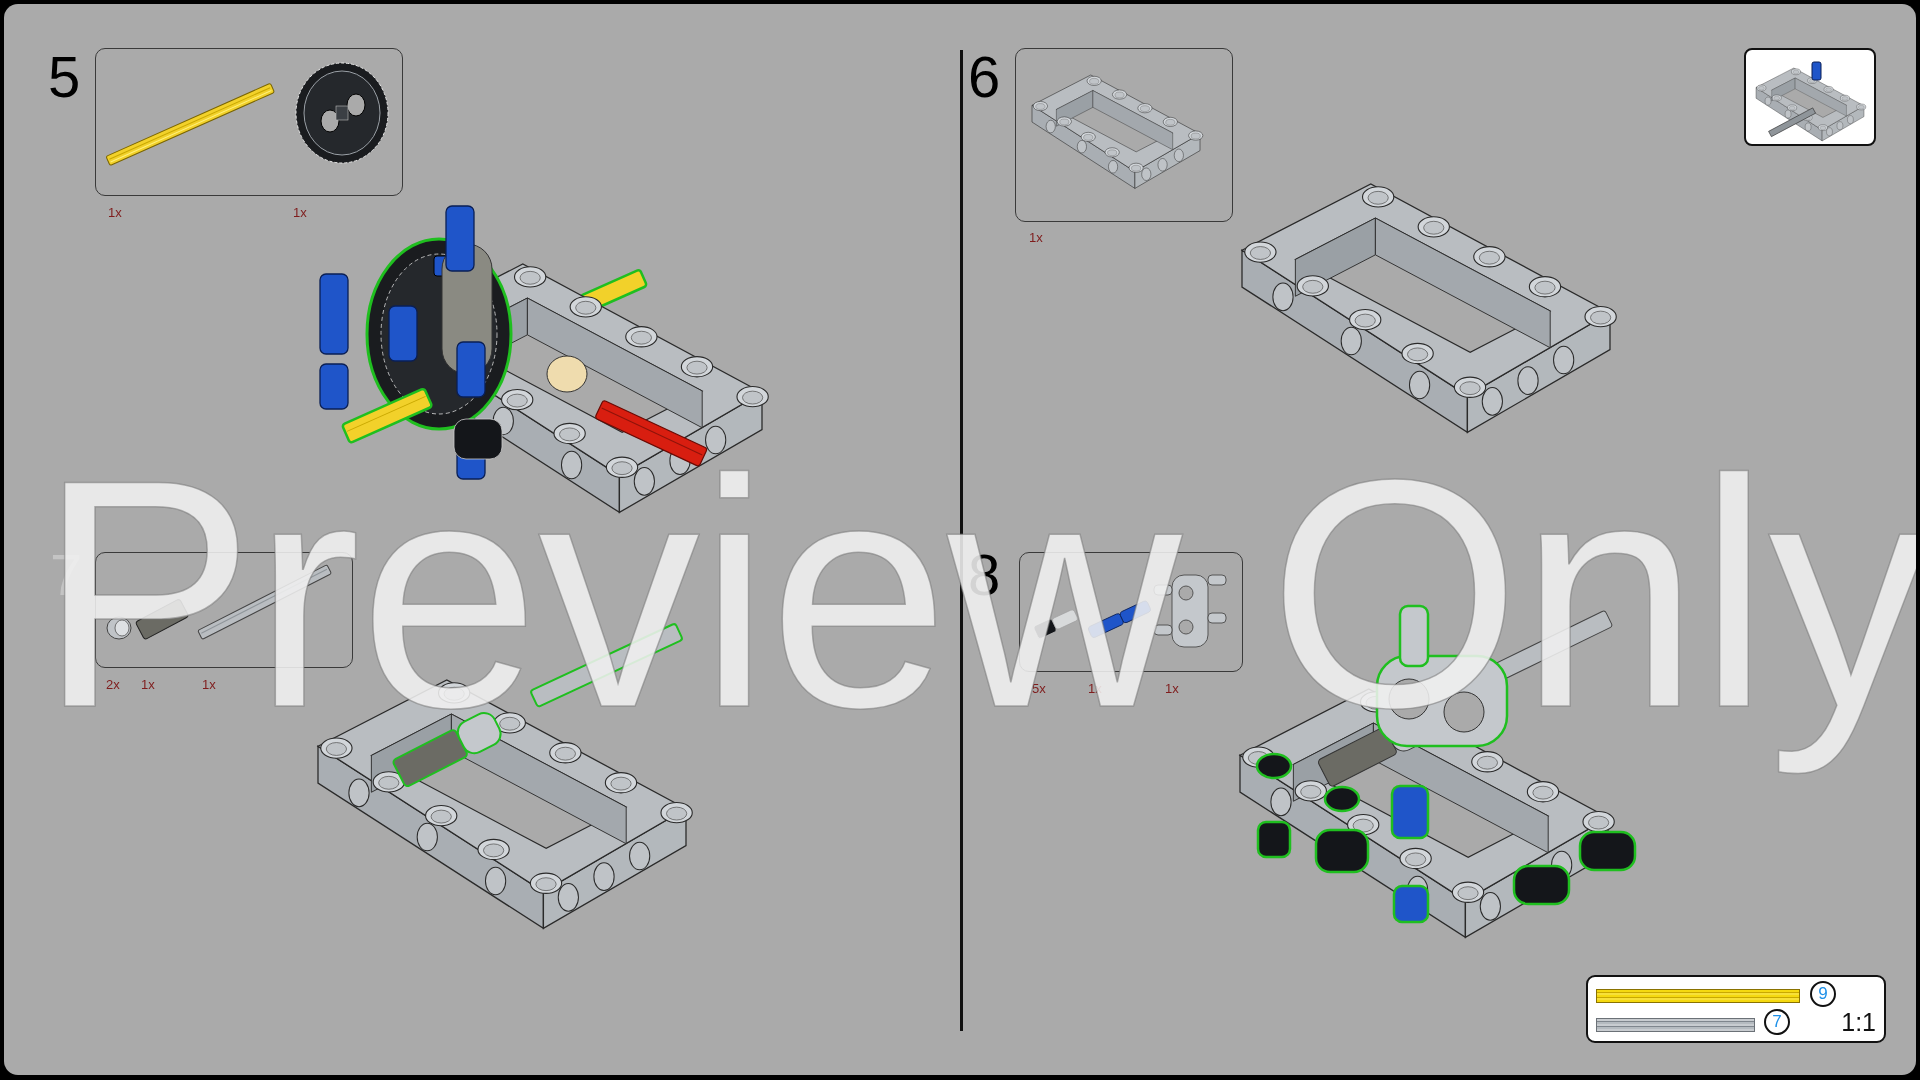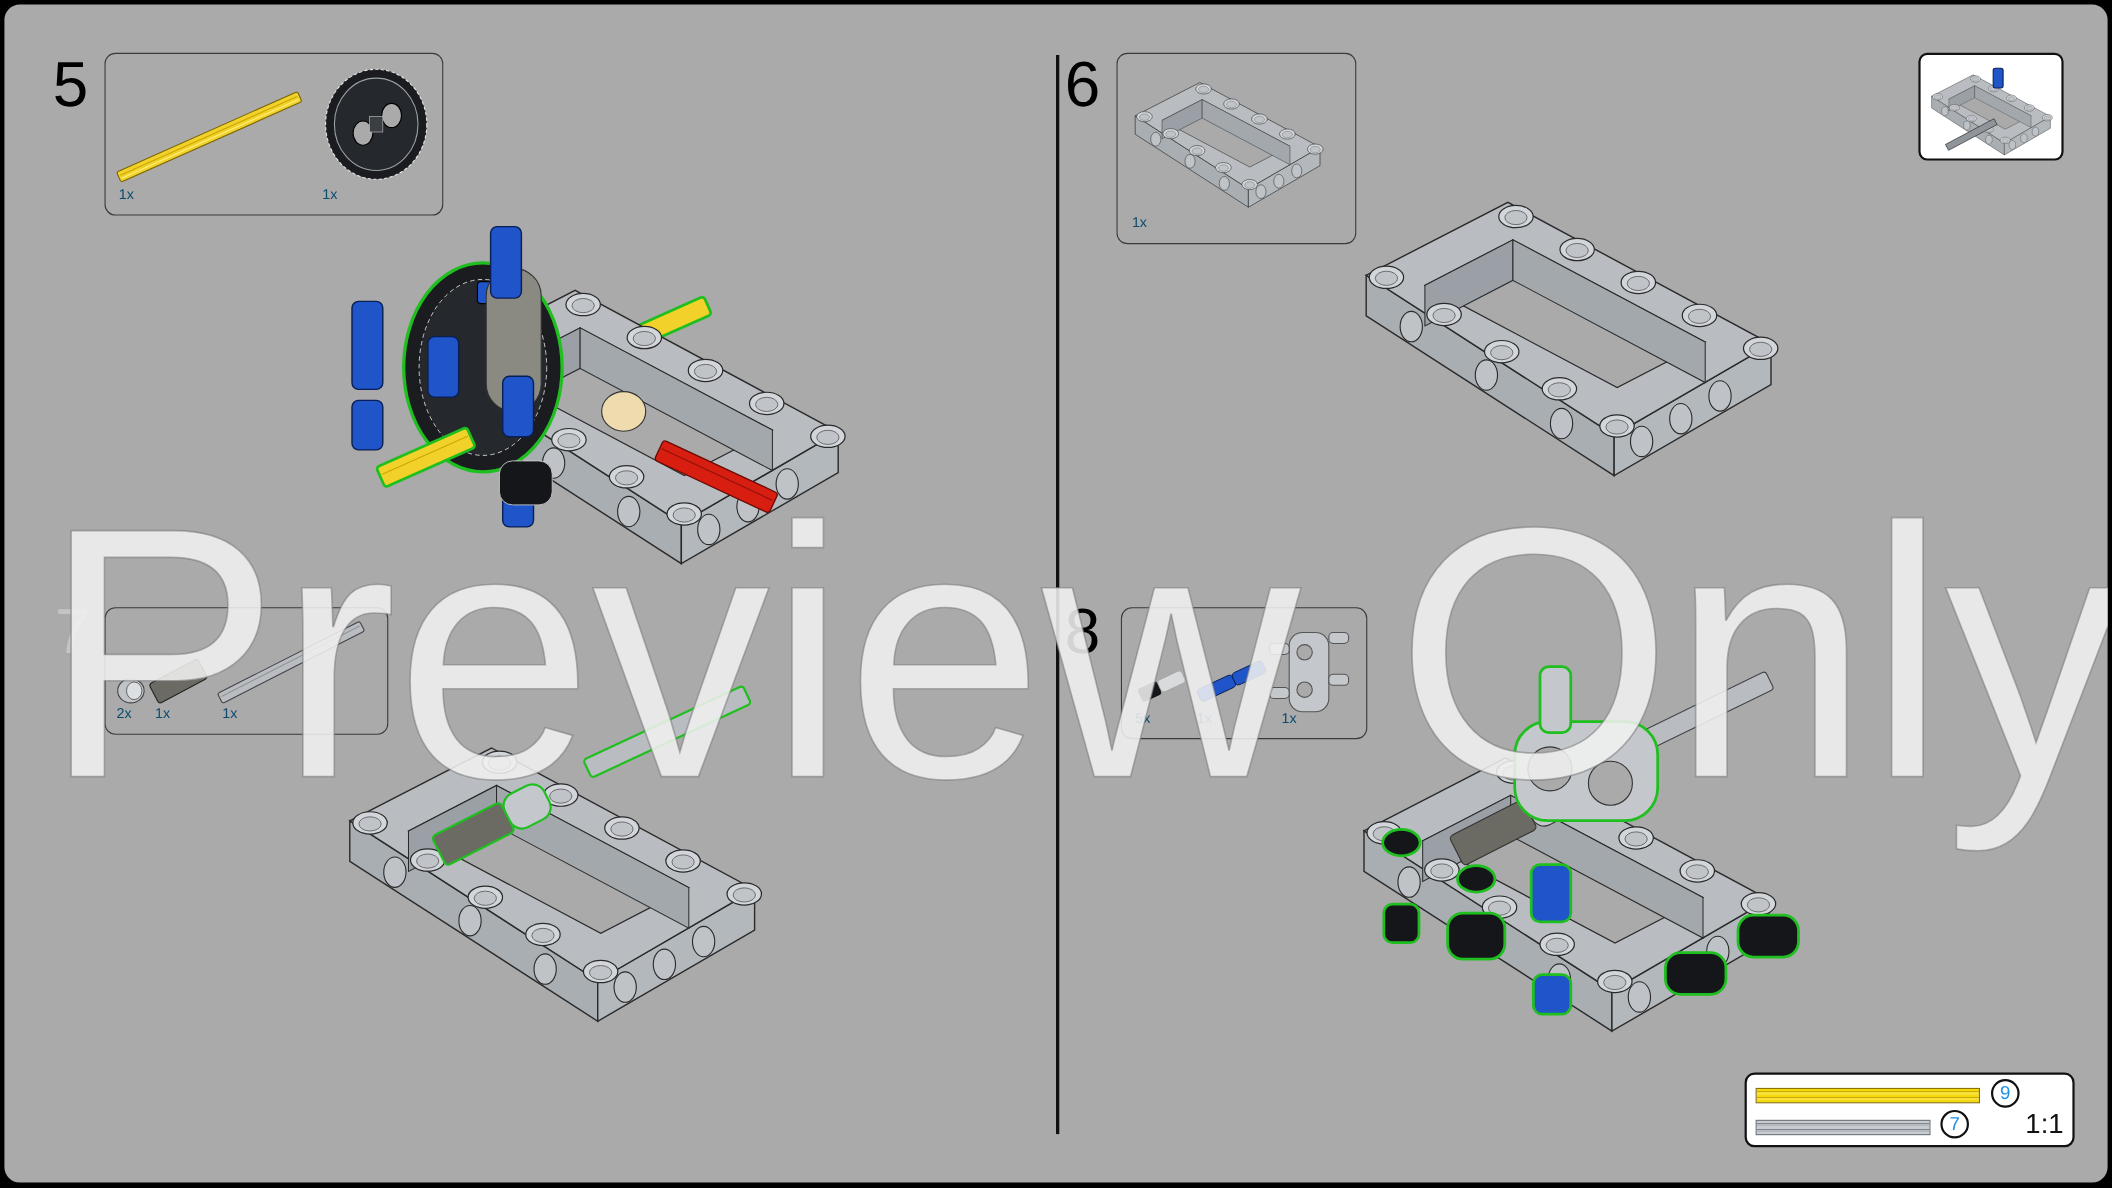--- a/index.html
+++ b/index.html
@@ -1,21 +1,21 @@
 <!DOCTYPE html>
 <html><head>
 <meta charset="utf-8">
 <style>
   html, body { margin:0; padding:0; background:#000; }
   body { width:1920px; height:1080px; overflow:hidden; position:relative; font-family:"Liberation Sans", sans-serif; }
   .page { position:absolute; left:4px; top:4px; width:1912px; height:1071px; background:#aaaaaa; border-radius:14px; overflow:hidden; }
   .step-num { position:absolute; font-size:58px; line-height:58px; color:#000; font-family:"Liberation Sans", sans-serif; }
   .step-num.faded { color:#c4c4c4; }
   .callout { position:absolute; border:1.5px solid #3a3a3a; border-radius:10px; background:transparent; }
-  .qty { position:absolute; font-size:13px; color:#0c4a6e; font-family:"Liberation Sans", sans-serif; }
+  .qty { position:absolute; font-size:13px; color:#7f1d1d; font-family:"Liberation Sans", sans-serif;margin-top:36px; }
   .divider-v { position:absolute; left:956px; top:46px; width:3px; height:981px; background:#111; }
   .preview-box { position:absolute; left:1740px; top:44px; width:128px; height:94px; background:#fff; border:2.5px solid #111; border-radius:8px; }
   .legend { position:absolute; left:1582px; top:971px; width:296px; height:64px; background:#fff; border:2.5px solid #111; border-radius:9px; }
   .legend .bar { position:absolute; height:12px; }
   .legend .bar.yellow { background:repeating-linear-gradient(180deg,#f5d90f 0 2px,#c9a800 2px 3px,#f7e03a 3px 5px); border:1px solid #8a7200; }
   .legend .bar.gray { background:repeating-linear-gradient(180deg,#c8ccd0 0 2px,#7f868d 2px 3px,#b5bbc0 3px 5px); border:1px solid #6b7177; }
   .legend .circ { position:absolute; width:22px; height:22px; border:2px solid #111; border-radius:50%; color:#1e90e8; font-size:17px; line-height:22px; text-align:center; }
   .legend .scale { position:absolute; right:8px; top:31px; font-size:25px; color:#111; }
   .watermark { position:absolute; left:34px; top:400px; font-size:325px; line-height:380px; color:rgba(240,240,240,0.88); font-family:"Liberation Sans", sans-serif; white-space:nowrap; letter-spacing:-2px; -webkit-text-stroke:1.5px rgba(120,120,120,0.55); pointer-events:none; }
   svg { position:absolute; overflow:visible; }

